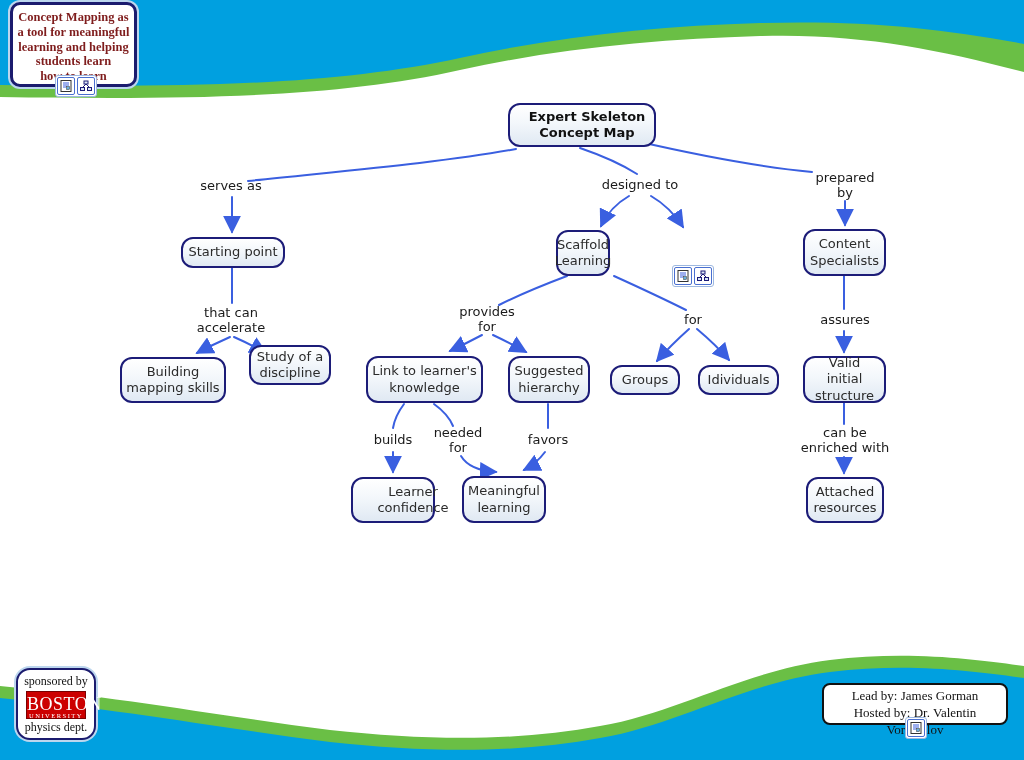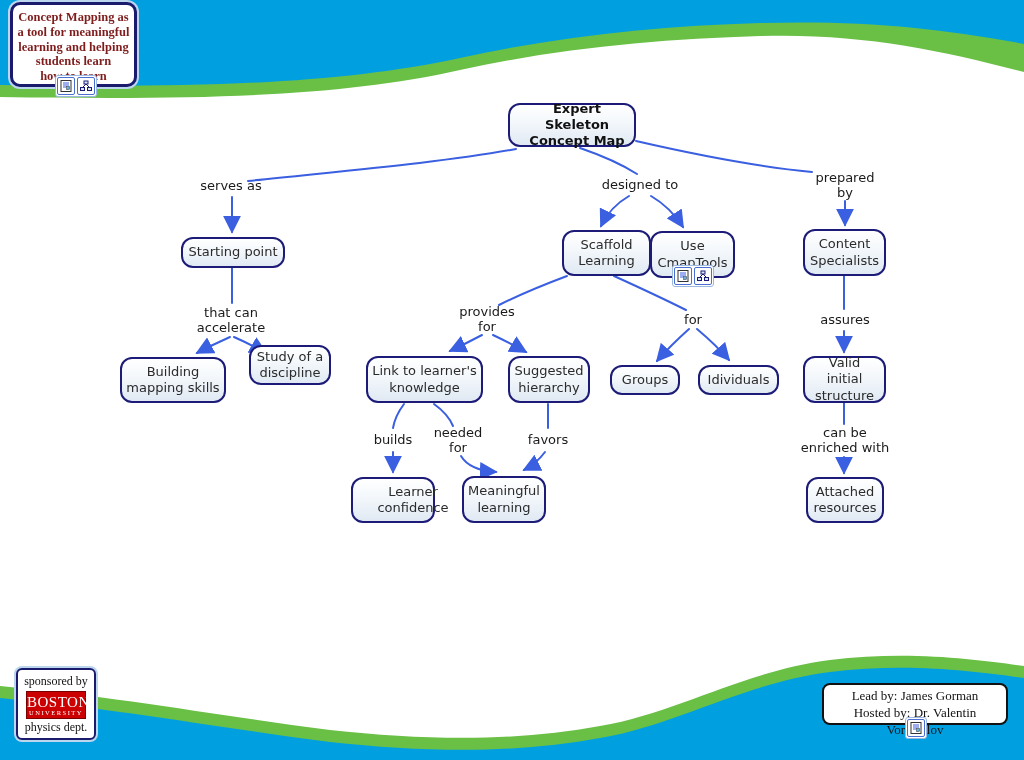--- a/index.html
+++ b/index.html
@@ -10,23 +10,23 @@
   #bg-svg,#edge-svg{position:absolute;left:0;top:0;width:1024px;height:760px;}
 
   
   .node{
     position:absolute;display:flex;align-items:center;justify-content:center;
     text-align:center;border:2.5px solid #1c1c78;border-radius:12px;
     background:linear-gradient(180deg,#ffffff 0%,#f3f7fb 45%,#e0e9f3 100%);
     color:#2b2b2b;font-size:13px;line-height:1.25;white-space:pre-line;
     box-sizing:border-box;padding:2px 4px;
   }
-  #n-expert{left:508px;top:103px;width:128px;height:44px;font-weight:bold;color:#111;padding-left:14px;}
+  #n-expert{left:508px;top:103px;width:148px;height:44px;font-weight:bold;color:#111;padding-left:14px;}
   #n-starting{left:181px;top:237px;width:104px;height:31px;}
-  #n-scaffold{left:556px;top:230px;width:89px;height:46px;margin-left:6px;}
+  #n-scaffold{left:556px;top:230px;width:54px;height:46px;}
   #n-cmaptools{left:650px;top:231px;width:85px;height:47px;}
   #n-content{left:803px;top:229px;width:83px;height:47px;}
   #n-building{left:120px;top:357px;width:106px;height:46px;}
   #n-study{left:249px;top:345px;width:82px;height:40px;}
   #n-link{left:366px;top:356px;width:117px;height:47px;}
   #n-suggested{left:508px;top:356px;width:82px;height:47px;}
   #n-groups{left:610px;top:365px;width:70px;height:30px;}
   #n-individuals{left:698px;top:365px;width:81px;height:30px;}
   #n-valid{left:803px;top:356px;width:83px;height:47px;}
   #n-learner{left:351px;top:477px;width:84px;height:46px;padding-left:44px;}
@@ -63,27 +63,27 @@
   .icon-tray{position:absolute;display:flex;gap:2px;background:#fff;border:1px solid #9db8e0;
     border-radius:3px;padding:1px;align-items:center;justify-content:center;}
   #title-icons{left:55px;top:75px;}
   #cmap-icons{left:672px;top:265px;}
   #credit-icon{left:905px;top:717px;}
   .mini-icon{width:16px;height:16px;background:#fff;border:1px solid #4a6fd0;border-radius:2px;
     display:flex;align-items:center;justify-content:center;}
 
   #sponsor-box{
     position:absolute;left:16px;top:668px;width:80px;height:72px;box-sizing:border-box;
-    background:#fff;border:2.5px solid #1b1b6e;border-radius:6px;
+    background:#fff;border:2.5px solid #1b1b6e;border-radius:14px;
     box-shadow:0 0 0 2px #bcd6ee;
     text-align:center;font-size:12px;color:#111;padding-top:4px;
   }
   #bu-logo{margin:2px auto 1px auto;width:58px;height:26px;background:#cc0000;
     border:1px solid #7a0000;color:#fff;text-align:center;line-height:1;}
-  #bu-logo .bu1{font-size:15px;letter-spacing:.5px;padding-top:3px;}
+  #bu-logo .bu1{font-size:18px;letter-spacing:.5px;padding-top:3px;}
   #bu-logo .bu2{font-size:6.5px;letter-spacing:1.5px;}
 
   #credit-box{
     position:absolute;left:822px;top:683px;width:186px;height:42px;box-sizing:border-box;
     background:#fff;border:2px solid #111;border-radius:8px;
     text-align:center;font-size:13px;color:#111;line-height:1.3;padding-top:3px;
   }
 </style>
 </head>
 <body>
@@ -145,22 +145,20 @@
       <path d="M548,404 L548,428"></path>
       <path d="M545,452 Q536,464 524,470" marker-end="url(#arw)"></path>
     </g>
   </svg>
 
   <div class="node" id="n-expert">Expert Skeleton
 Concept Map</div>
   <div class="node" id="n-starting">Starting point</div>
   <div class="node" id="n-scaffold">Scaffold
 Learning</div>
-  <div class="node" id="n-cmaptools">Use
-CmapTools</div>
   <div class="node" id="n-content">Content
 Specialists</div>
   <div class="node" id="n-building">Building
 mapping skills</div>
   <div class="node" id="n-study">Study of a
 discipline</div>
   <div class="node" id="n-link">Link to learner's
 knowledge</div>
   <div class="node" id="n-suggested">Suggested
 hierarchy</div>

